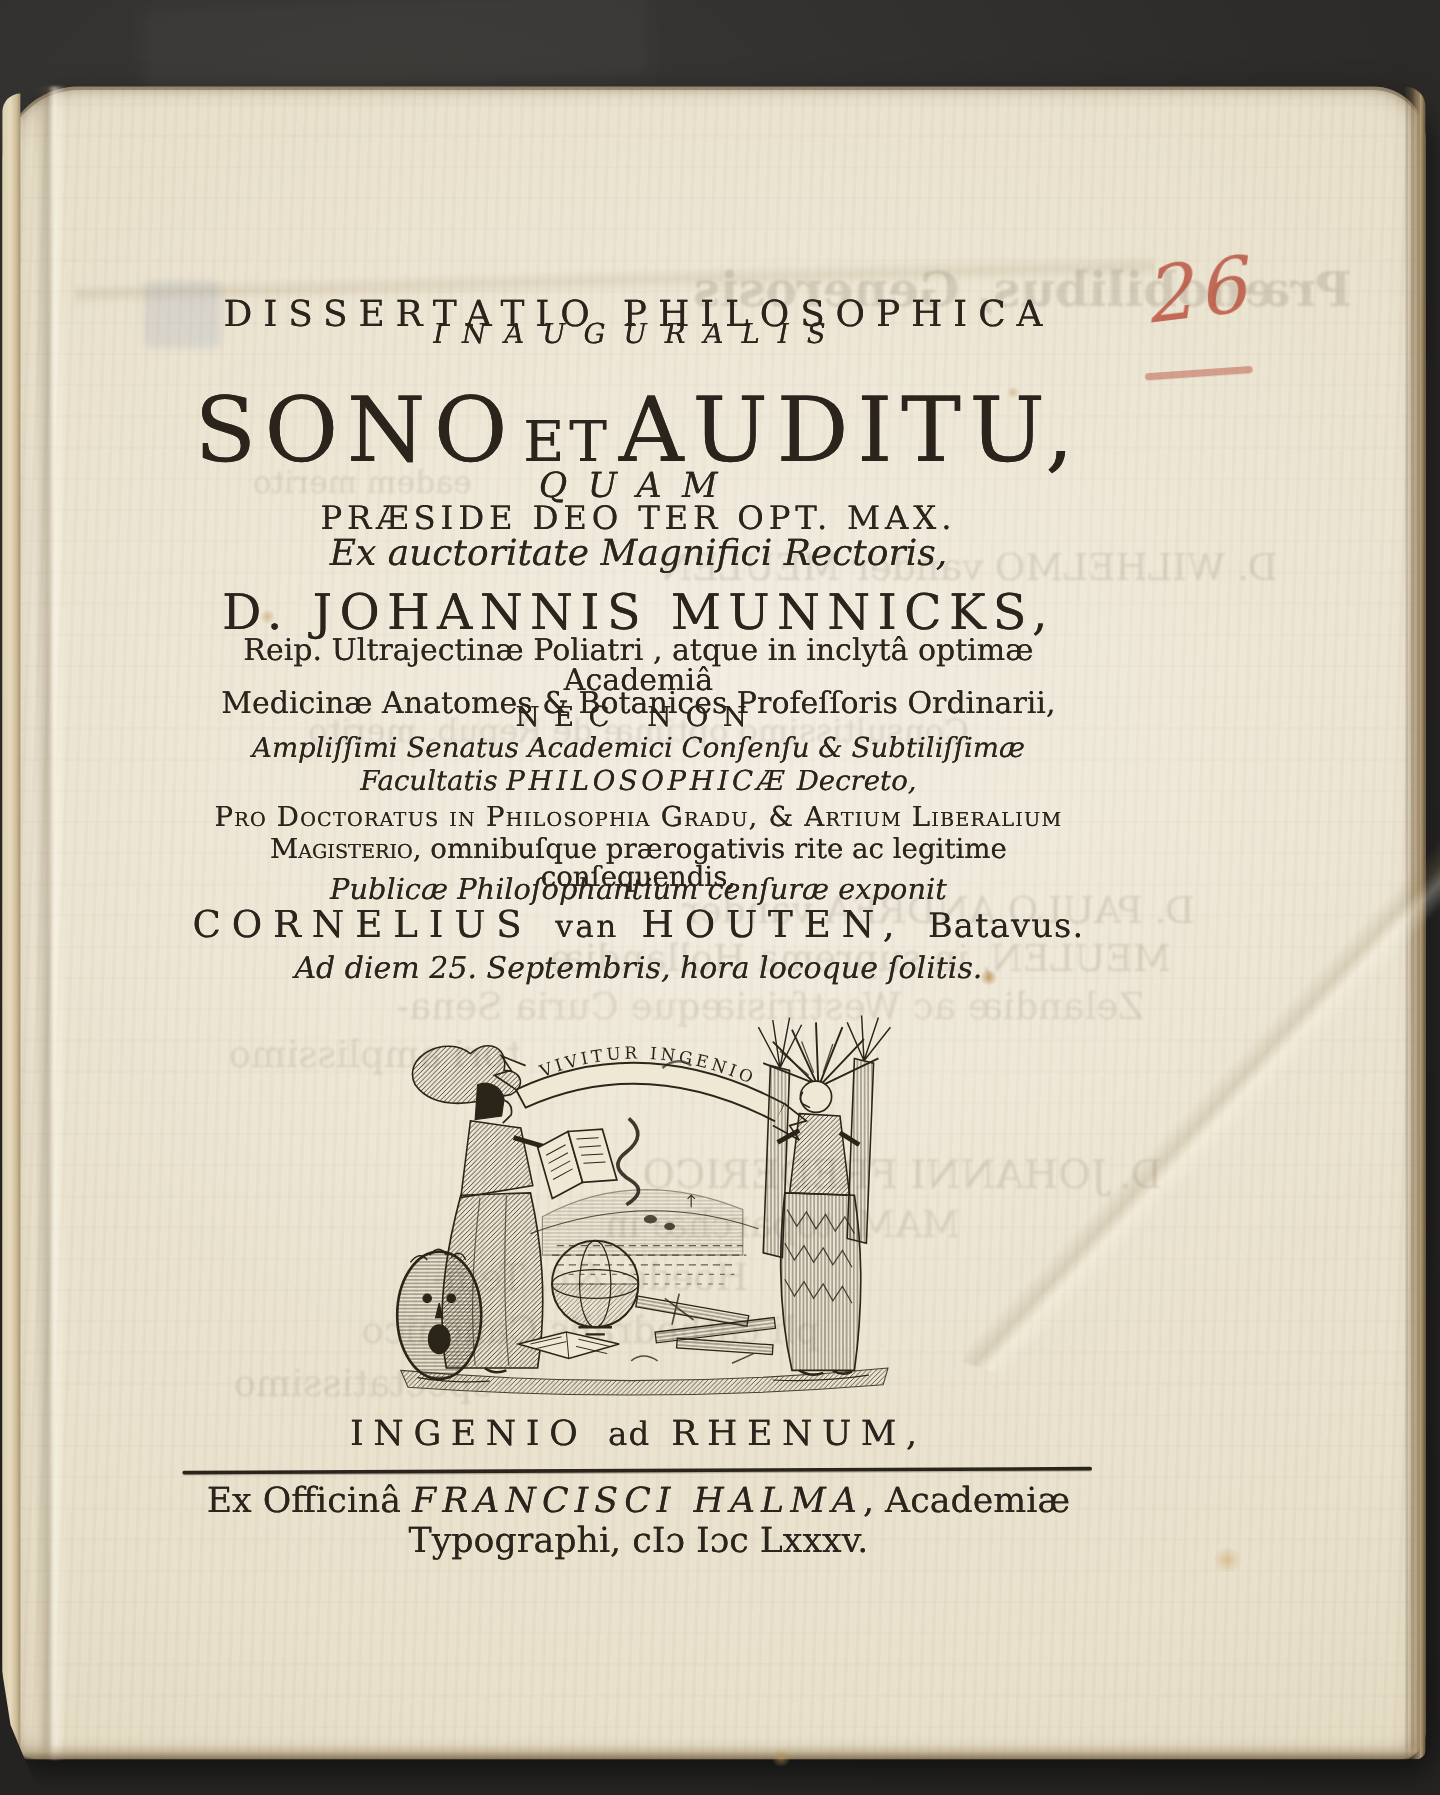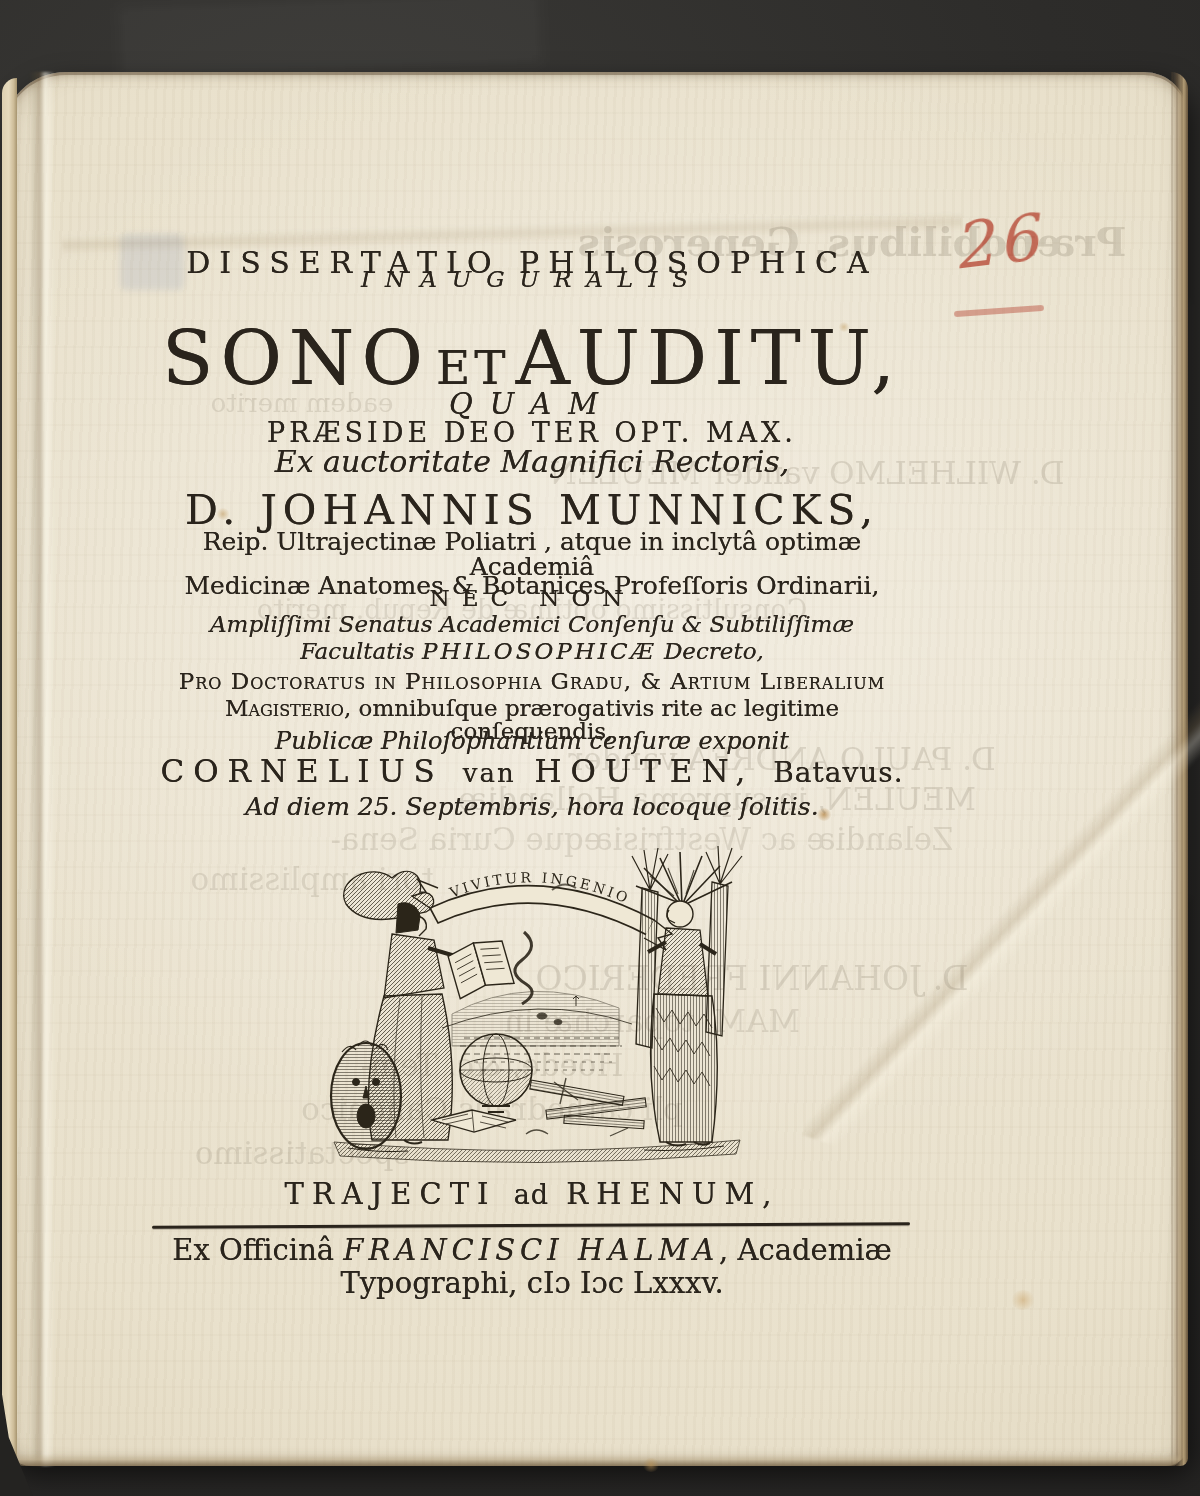--- a/index.html
+++ b/index.html
@@ -297,20 +297,20 @@
         <path d="M212,288 q10,-8 22,0 M296,290 l18,-8" stroke-width="1.3" opacity=".8"></path>
 
         <path d="M20,296 Q 224,314 426,294 L 422,308 Q 224,324 26,310 Z" fill="url(#hd)" opacity=".85" stroke-width=".9"></path>
         <path d="M34,302 q30,5 60,3 M330,304 q40,2 80,-4" stroke-width="1"></path>
       </g>
       <text font-size="14" letter-spacing="3" stroke="none">
         <textPath href="#bannerPath" xlink:href="#bannerPath" startOffset="7%">VIVITUR INGENIO</textPath>
       </text>
     </svg>
 
-    <div class="line l-place"><span>TRAJECTI</span> <span class="ad">ad</span> <span>RHENUM,</span></div>
+    <div class="line l-place"><span>INGENIO</span> <span class="ad">ad</span> <span>RHENUM,</span></div>
     <div class="rule"></div>
     <div class="line l-off2">Typographi, cIɔ Iɔc Lxxxv.</div>
     <div class="line l-off1"><span>Ex Officinâ </span><span class="halma">FRANCISCI HALMA</span><span>, Academiæ</span></div>
   </div>
 
   <div class="corner-bl"></div>
 </div>
 
 </body></html>

